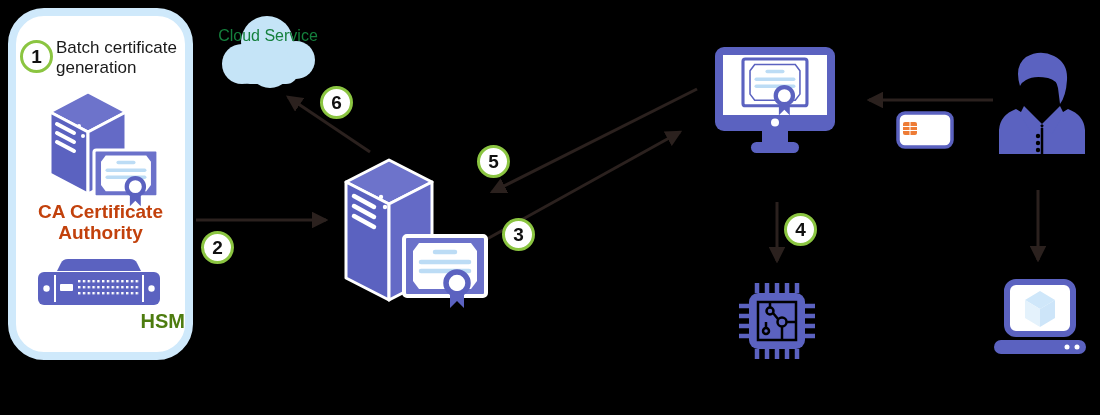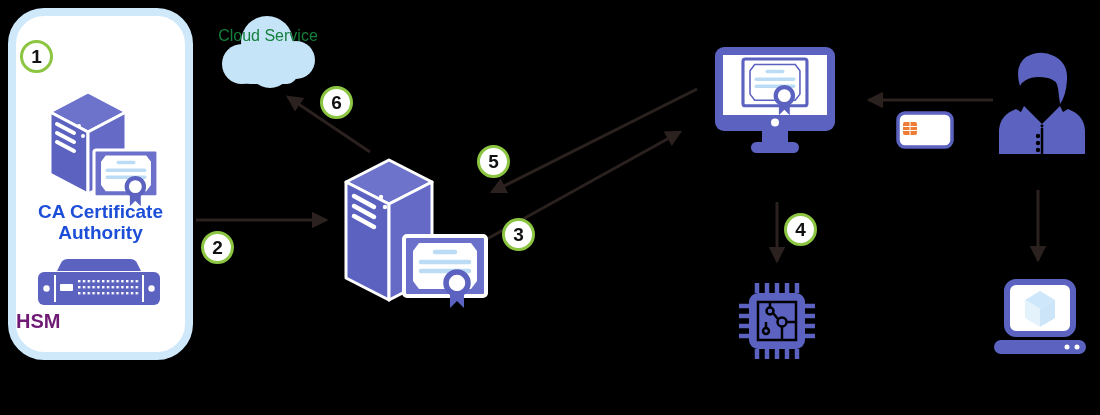--- a/index.html
+++ b/index.html
@@ -13,23 +13,23 @@
     background:#ffffff;border:8px solid #cfe9fb;border-radius:36px;}
 
   
   .step-circle{width:27px;height:27px;border:3.5px solid #8bc541;border-radius:50%;
     background:#ffffff;display:flex;align-items:center;justify-content:center;
     color:#111;font-size:19px;font-weight:600;line-height:1;}
 
   .label{color:#1a1a1a;}
   .step1-label{left:40px;top:22px;width:130px;font-size:17px;line-height:1.18;}
   .ca-label{left:0;top:186px;width:169px;text-align:center;font-weight:bold;
-    font-size:19px;line-height:1.1;color:#1d4ed8;}
-  .hsm-label{left:0;top:294px;width:169px;text-align:left;font-weight:bold;
-    font-size:20px;color:#701a75;}
+    font-size:19px;line-height:1.1;color:#c2410c;}
+  .hsm-label{left:0;top:294px;width:169px;text-align:right;font-weight:bold;
+    font-size:20px;color:#4d7c0f;}
   .cloud-label{left:212px;top:26px;width:112px;text-align:center;font-size:16px;
     line-height:1.25;color:#15803d;}
 
   svg{display:block;}
 </style>
 </head>
 <body>
 
 <div class="canvas">
 
@@ -48,20 +48,21 @@
       <line x1="777" y1="202" x2="777" y2="261" marker-end="url(#ah)"></line>
       <line x1="1038" y1="190" x2="1038" y2="260" marker-end="url(#ah)"></line>
     </g>
   </svg>
 
   <div class="abs ca-panel">
 
     <div class="abs step-circle" style="left:4px;top:24px;">
       <span>1</span>
     </div>
+    <div class="abs label step1-label">Batch certificate generation</div>
 
     <svg class="abs" style="left:30px;top:70px;" width="122" height="122" viewBox="0 0 122 122">
       <g stroke="#ffffff" stroke-width="3" stroke-linejoin="round">
         <polygon points="4,26 42,6 80,26 42,46" fill="#6d73cb"></polygon>
         <polygon points="4,26 42,46 42,108 4,88" fill="#5b62c0"></polygon>
         <polygon points="42,46 80,26 80,88 42,108" fill="#646ac6"></polygon>
       </g>
       <g stroke="#ffffff" stroke-width="4" stroke-linecap="round">
         <line x1="11" y1="38" x2="28" y2="47"></line>
         <line x1="11" y1="47" x2="28" y2="56"></line>

